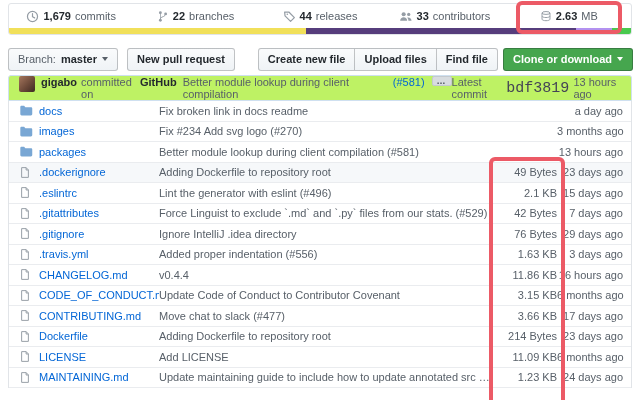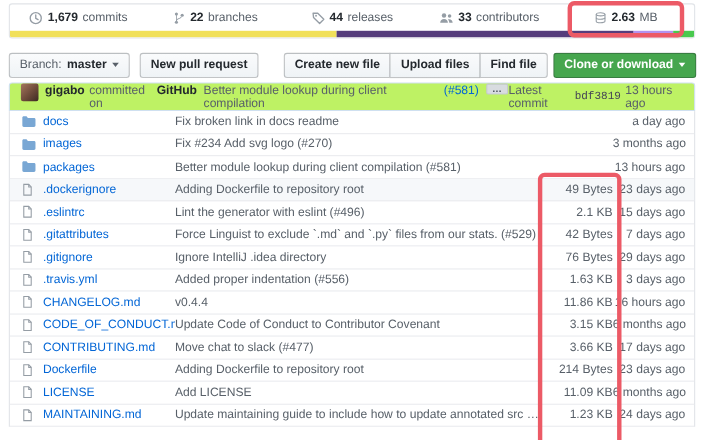--- a/index.html
+++ b/index.html
@@ -46,21 +46,21 @@
   .commit-tease a { text-decoration:none; }
   .tease-author { font-weight:bold; color:#24292e; margin-right:4px; cursor:pointer; }
   .tease-action { margin-right:4px; }
   .tease-via { font-weight:bold; color:#24292e; margin-right:6px; }
   .tease-msg { color:#586069; cursor:pointer; }
   .tease-issue { color:#0366d6; margin-left:3px; cursor:pointer;padding-left:20px; }
   .ellipsis-btn { margin-left:7px; background:#d8dce0; border:1px solid #c4c9ce; border-radius:2px;
                   padding:0 4px; font-size:9px; line-height:9px; letter-spacing:1px;
                   color:#444d56; font-weight:bold; cursor:pointer; height:10px; display:inline-flex; align-items:center;}
   .tease-right { margin-left:auto; display:flex; gap:4px; align-items:center; }
-  .sha { font-family:"Liberation Mono","DejaVu Sans Mono",monospace; font-size:10px; color:#445; }
+  .sha { font-family:"Liberation Mono","DejaVu Sans Mono",monospace; font-size:15px; color:#445; }
 
   
   .file-table { position:absolute; left:8px; right:8px; top:101px;
                 border-left:1px solid #e1e4e8; border-right:1px solid #e1e4e8; background:#fff; }
   .file-row { display:flex; align-items:center; height:20.5px; padding-left:10px;
               border-bottom:1px solid #eaecef; }
   .file-row.hover { background:#f6f8fa; }
   .cell-icon { width:20px; flex:none; display:flex; align-items:center; }
   .cell-name { width:120px; flex:none; color:#0366d6; text-decoration:none; cursor:pointer;
                white-space:nowrap; overflow:hidden; }

